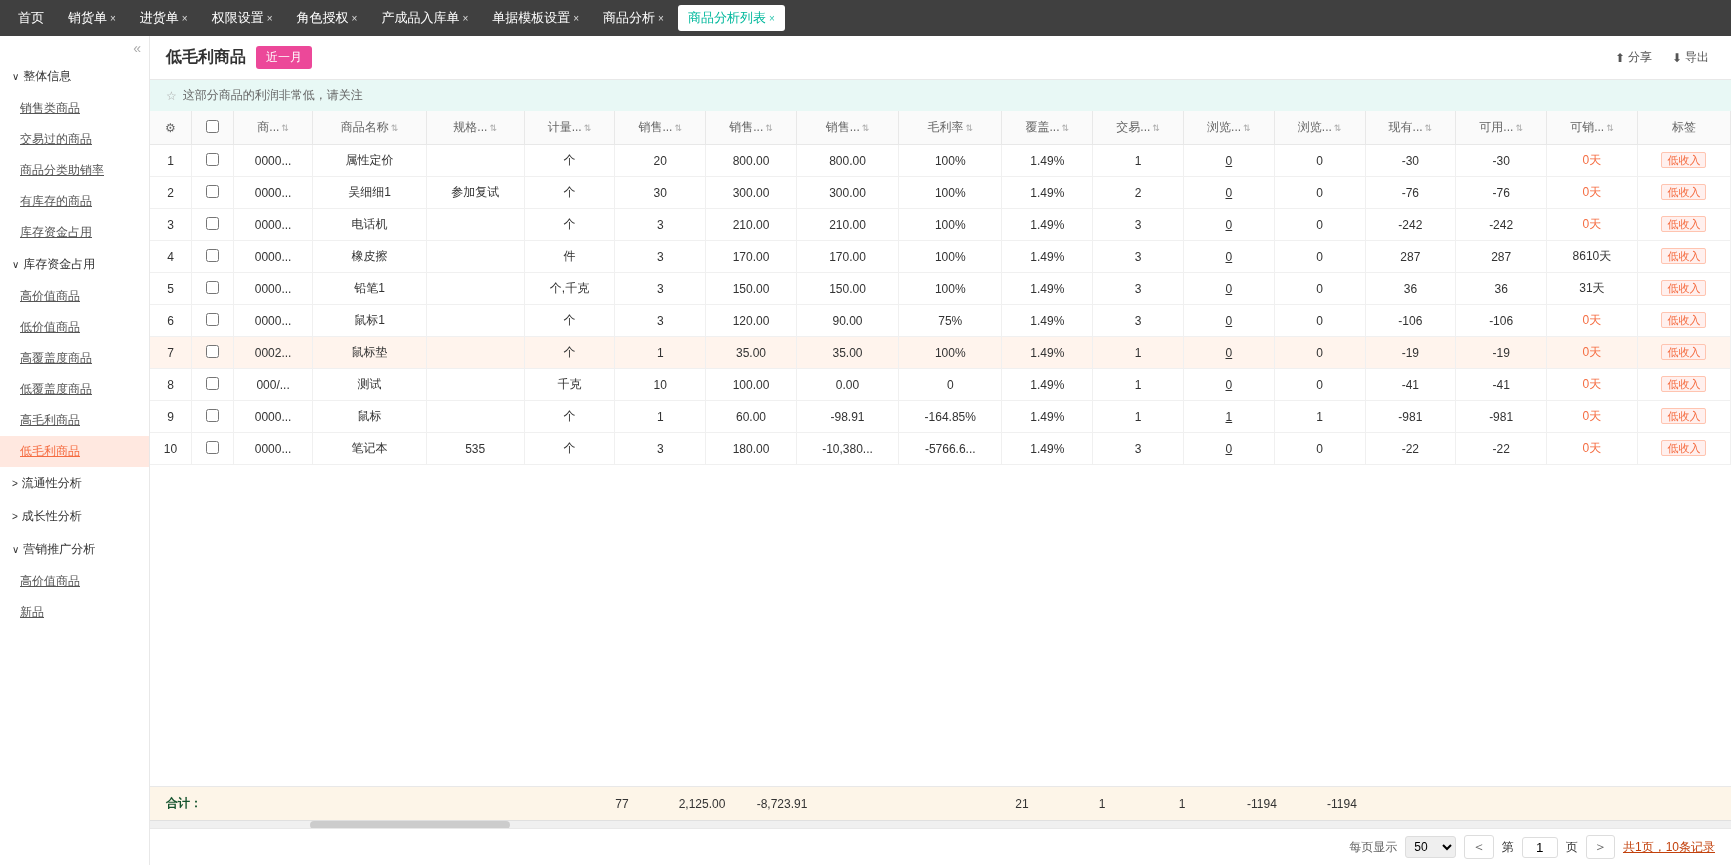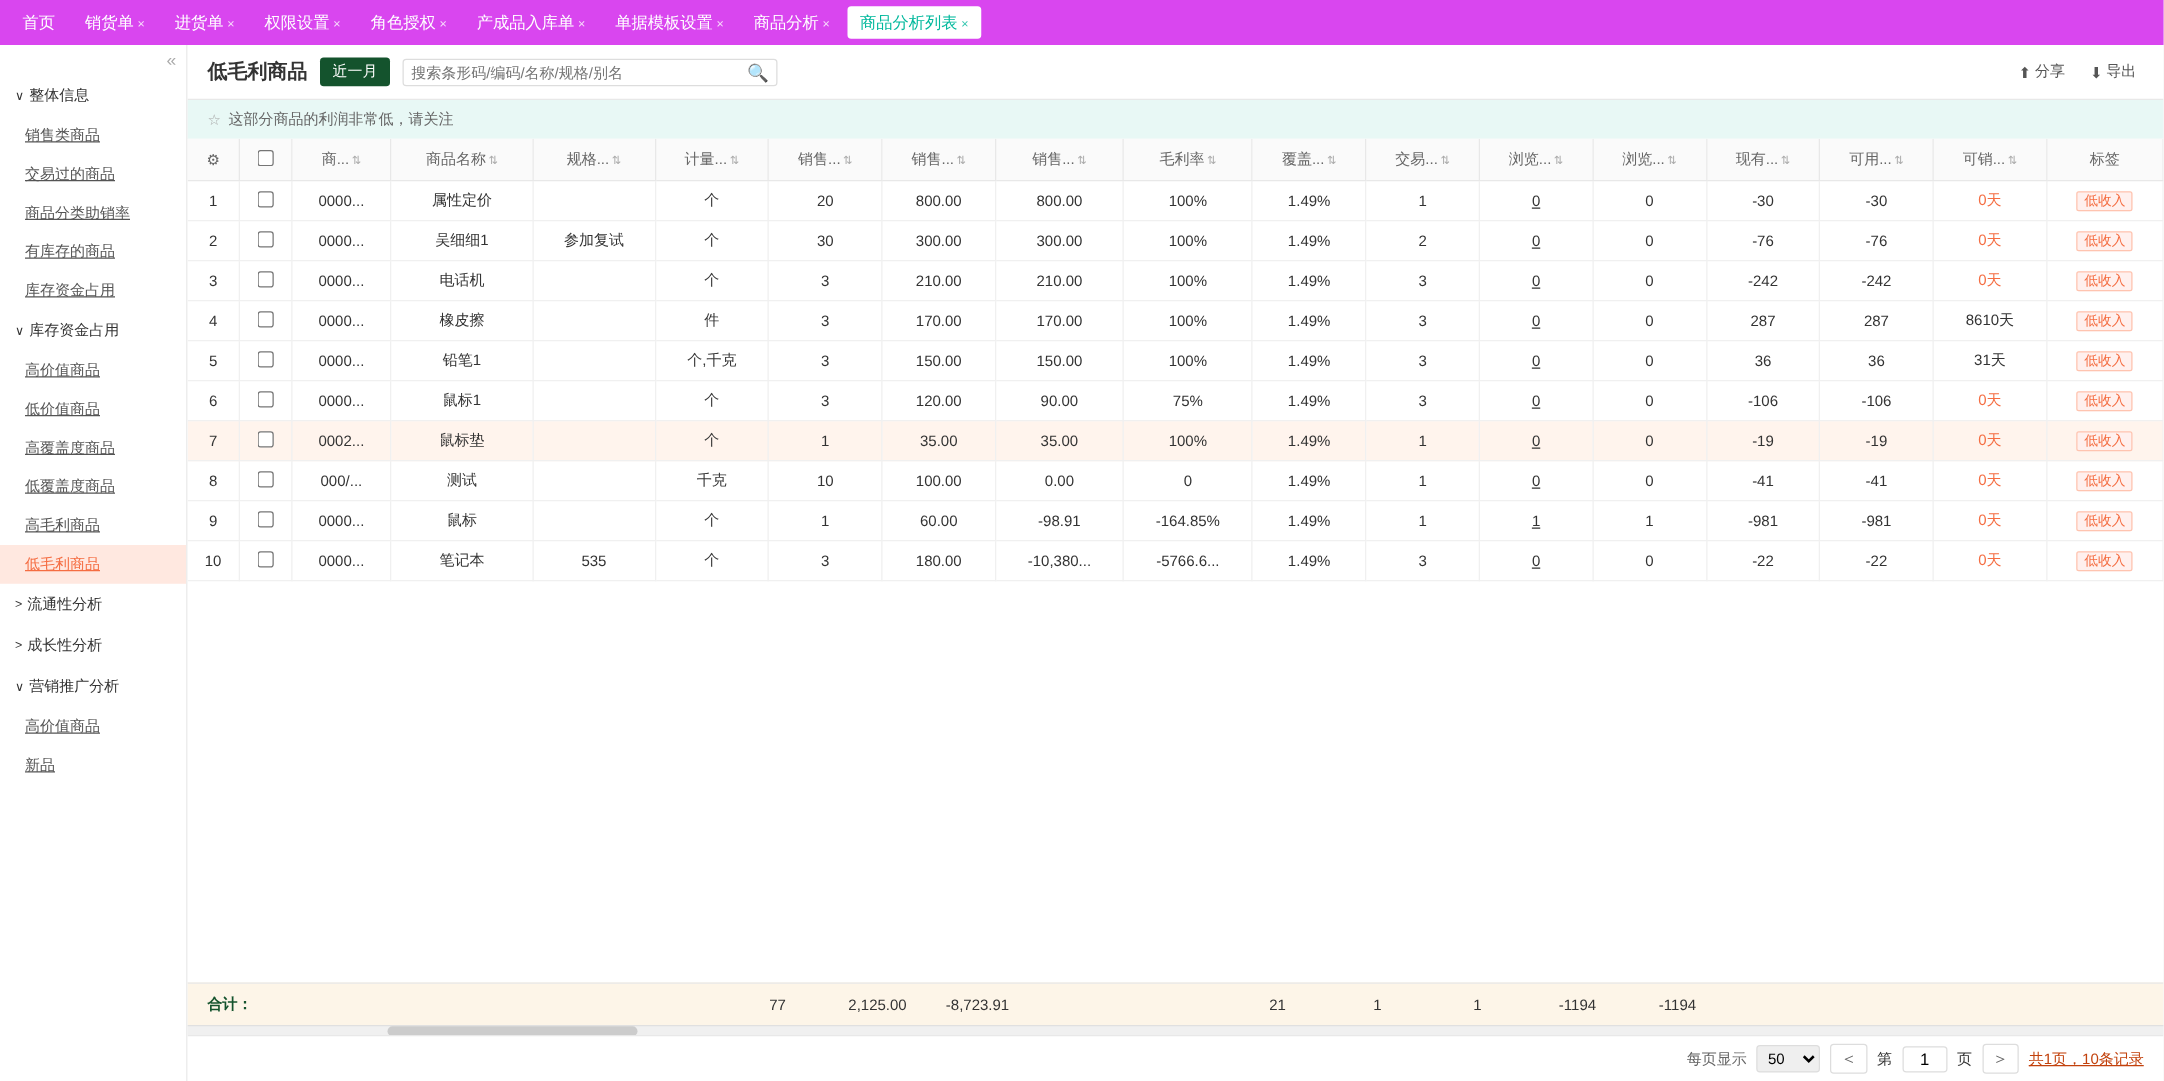--- a/index.html
+++ b/index.html
@@ -1,20 +1,20 @@
 <!DOCTYPE html>
 <html><head>
   <meta charset="utf-8">
   <style>
     * { box-sizing: border-box; margin: 0; padding: 0; }
     body { font-family: 'Microsoft YaHei', Arial, sans-serif; font-size: 12px; background: #f5f5f5; color: #333; }
     
     
     .top-nav {
-      background: #d946ef;
+      background: #404040;
       display: flex;
       align-items: center;
       height: 36px;
       padding: 0 8px;
       gap: 4px;
     }
     .nav-item {
       color: #fff;
       padding: 4px 10px;
       cursor: pointer;
@@ -78,21 +78,21 @@
       align-items: center;
       gap: 10px;
       border-bottom: 1px solid #e8e8e8;
     }
     .page-title {
       font-size: 16px;
       font-weight: bold;
       color: #333;
     }
     .date-filter-btn {
-      background: #14532d;
+      background: #ec4899;
       color: #fff;
       border: none;
       padding: 3px 10px;
       border-radius: 3px;
       cursor: pointer;
       font-size: 12px;
     }
     .search-box {
       display: flex;
       align-items: center;
@@ -325,24 +325,20 @@
         </div>
         <div class="sidebar-item">高价值商品</div>
         <div class="sidebar-item">新品</div>
       </aside>
 
     <div class="content">
 
       <div class="content-header">
         <span class="page-title">低毛利商品</span>
         <button class="date-filter-btn">近一月</button>
-        <div class="search-box">
-          <input type="text" placeholder="搜索条形码/编码/名称/规格/别名" style="">
-          <span class="search-icon">🔍</span>
-        </div>
         <div class="header-actions">
           <div class="action-btn">
             <span>⬆</span>
             <span>分享</span>
           </div>
           <div class="action-btn">
             <span>⬇</span>
             <span>导出</span>
           </div>
         </div>

